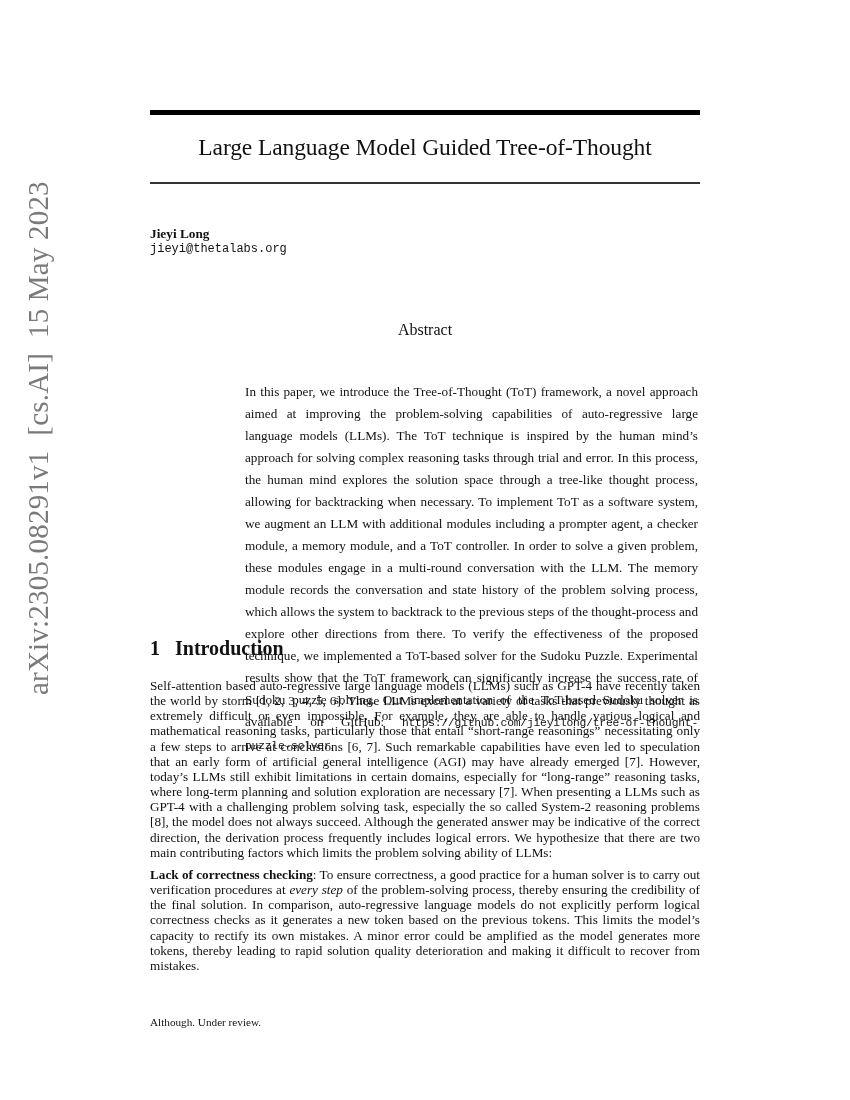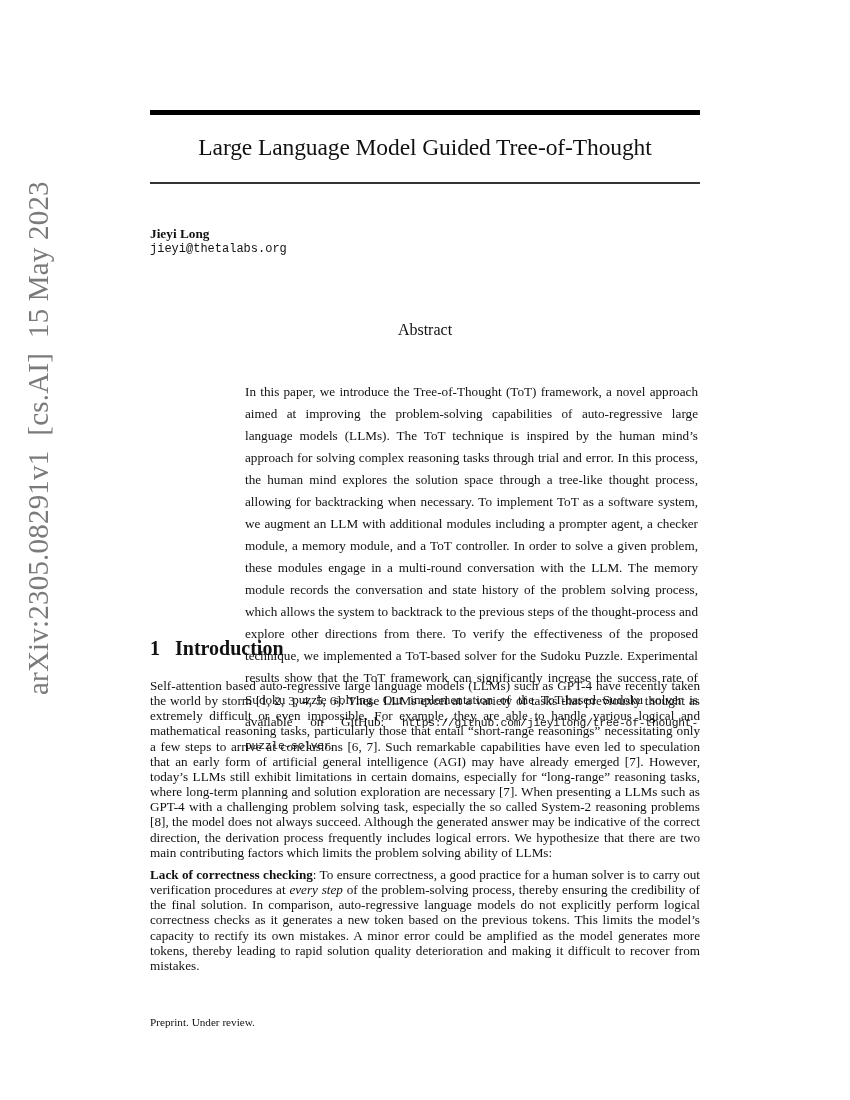--- a/index.html
+++ b/index.html
@@ -52,13 +52,13 @@
 
 <div class="section-heading">
   <span class="num">1</span><span>Introduction</span>
 </div>
 
 <div class="intro-body">
   <p>Self-attention based auto-regressive large language models (LLMs) such as GPT-4 have recently taken the world by storm [1, 2, 3, 4, 5, 6]. These LLMs excel at a variety of tasks that previously thought as extremely difficult or even impossible. For example, they are able to handle various logical and mathematical reasoning tasks, particularly those that entail “short-range reasonings” necessitating only a few steps to arrive at conclusions [6, 7]. Such remarkable capabilities have even led to speculation that an early form of artificial general intelligence (AGI) may have already emerged [7]. However, today’s LLMs still exhibit limitations in certain domains, especially for “long-range” reasoning tasks, where long-term planning and solution exploration are necessary [7]. When presenting a LLMs such as GPT-4 with a challenging problem solving task, especially the so called System-2 reasoning problems [8], the model does not always succeed. Although the generated answer may be indicative of the correct direction, the derivation process frequently includes logical errors. We hypothesize that there are two main contributing factors which limits the problem solving ability of LLMs:</p>
   <p><span class="bold">Lack of correctness checking</span><span>: To ensure correctness, a good practice for a human solver is to carry out verification procedures at </span><span class="ital">every step</span><span> of the problem-solving process, thereby ensuring the credibility of the final solution. In comparison, auto-regressive language models do not explicitly perform logical correctness checks as it generates a new token based on the previous tokens. This limits the model’s capacity to rectify its own mistakes. A minor error could be amplified as the model generates more tokens, thereby leading to rapid solution quality deterioration and making it difficult to recover from mistakes.</span></p>
 </div>
 
-<div class="footer-note">Preprint. Under review.</div>
+<div class="footer-note">Although. Under review.</div>
 
 </body></html>

